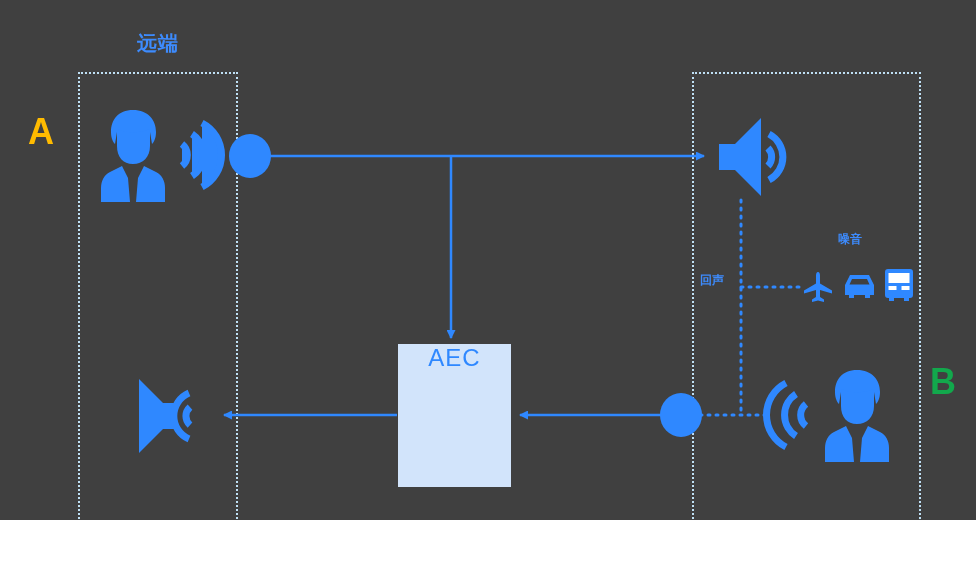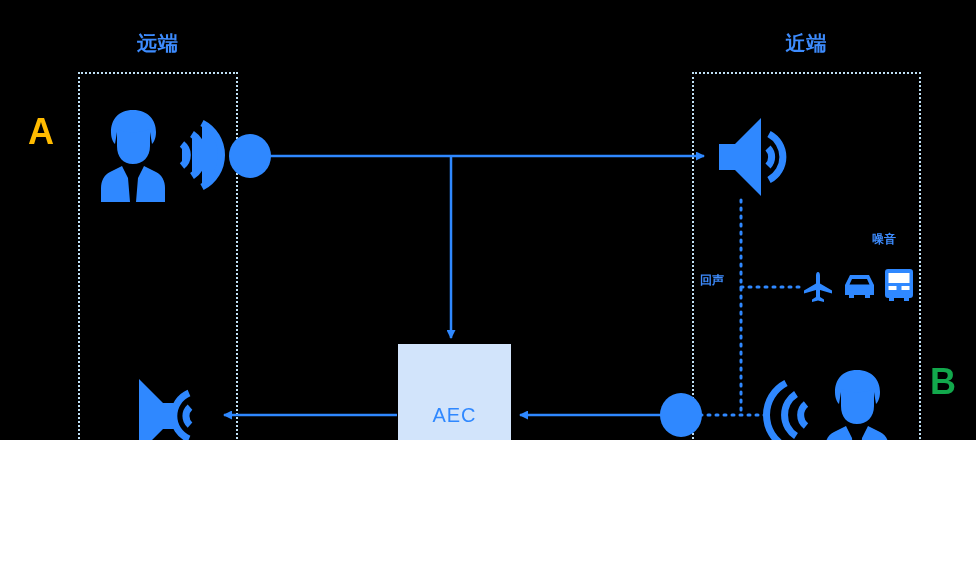--- a/index.html
+++ b/index.html
@@ -6,22 +6,22 @@
     margin: 0;
     padding: 0;
     background: #ffffff;
   }
   body {
     font-family: "Liberation Sans", sans-serif;
   }
   #stage {
     position: relative;
     width: 976px;
-    height: 440px;
-    background: #000000;
+    height: 520px;
+    background: #404040;
     overflow: hidden;
   }
   .abs { position: absolute; }
 
   
   .region-box {
     border: 2px dotted #bfe0f5;
     background: transparent;
     box-sizing: border-box;
   }
@@ -41,23 +41,22 @@
     font-size: 36px;
     font-weight: bold;
     line-height: 1;
     font-family: "Liberation Sans", sans-serif;
   }
 
   
   .aec-block {
     background: #d2e4fb;
     color: #2f88ff;
-    font-size: 20px;
+    font-size: 24px;
     display: flex;
-    align-items: center;
     justify-content: center;
     letter-spacing: 1px;
   }
 
   
   .mini-label {
     color: #3d8bfd;
     font-weight: bold;
     font-size: 12px;
     white-space: nowrap;
@@ -69,21 +68,20 @@
 </style>
 </head>
 <body>
 
 <div id="stage">
 
   <div class="abs region-box" style="left:78px; top:72px; width:160px; height:463px;"></div>
   <div class="abs region-box" style="left:692px; top:72px; width:229px; height:463px;"></div>
 
   <div class="abs region-caption" style="left:78px; top:30px; width:160px;">远端</div>
-  <div class="abs region-caption" style="left:692px; top:30px; width:229px;">近端</div>
 
   <div class="abs side-letter" style="left:28px; top:114px; color:#ffbb00;">A</div>
   <div class="abs side-letter" style="left:930px; top:364px; color:#12a84c;">B</div>
 
   <svg class="abs" style="left:0; top:0;" width="976" height="576" viewBox="0 0 976 576">
     <defs>
       <marker id="arrowR" markerWidth="9" markerHeight="9" refX="8" refY="4.5" orient="auto" markerUnits="userSpaceOnUse">
         <path d="M0,0 L9,4.5 L0,9 Z" fill="#2f88ff"></path>
       </marker>
       <marker id="arrowL" markerWidth="9" markerHeight="9" refX="8" refY="4.5" orient="auto" markerUnits="userSpaceOnUse">
@@ -174,15 +172,15 @@
   </svg>
 
   <svg class="abs" style="left:884px; top:268px;" width="30" height="34" viewBox="0 0 30 34">
     <path class="ico" d="M4 1 L26 1 C28 1 29 2 29 4 L29 27 C29 29 28 30 26 30 L25 30 L25 33 L20 33 L20 30 L10 30 L10 33 L5 33 L5 30 L4 30 C2 30 1 29 1 27 L1 4 C1 2 2 1 4 1 Z"></path>
     <rect x="4.5" y="5" width="21" height="10" fill="#ffffff"></rect>
     <rect x="4.5" y="18" width="8" height="4" fill="#ffffff"></rect>
     <rect x="17.5" y="18" width="8" height="4" fill="#ffffff"></rect>
   </svg>
 
   <div class="abs mini-label" style="left:700px; top:272px;">回声</div>
-  <div class="abs mini-label" style="left:872px; top:231px;">噪音</div>
+  <div class="abs mini-label" style="left:838px; top:231px;">噪音</div>
 
 </div>
 
 </body></html>

